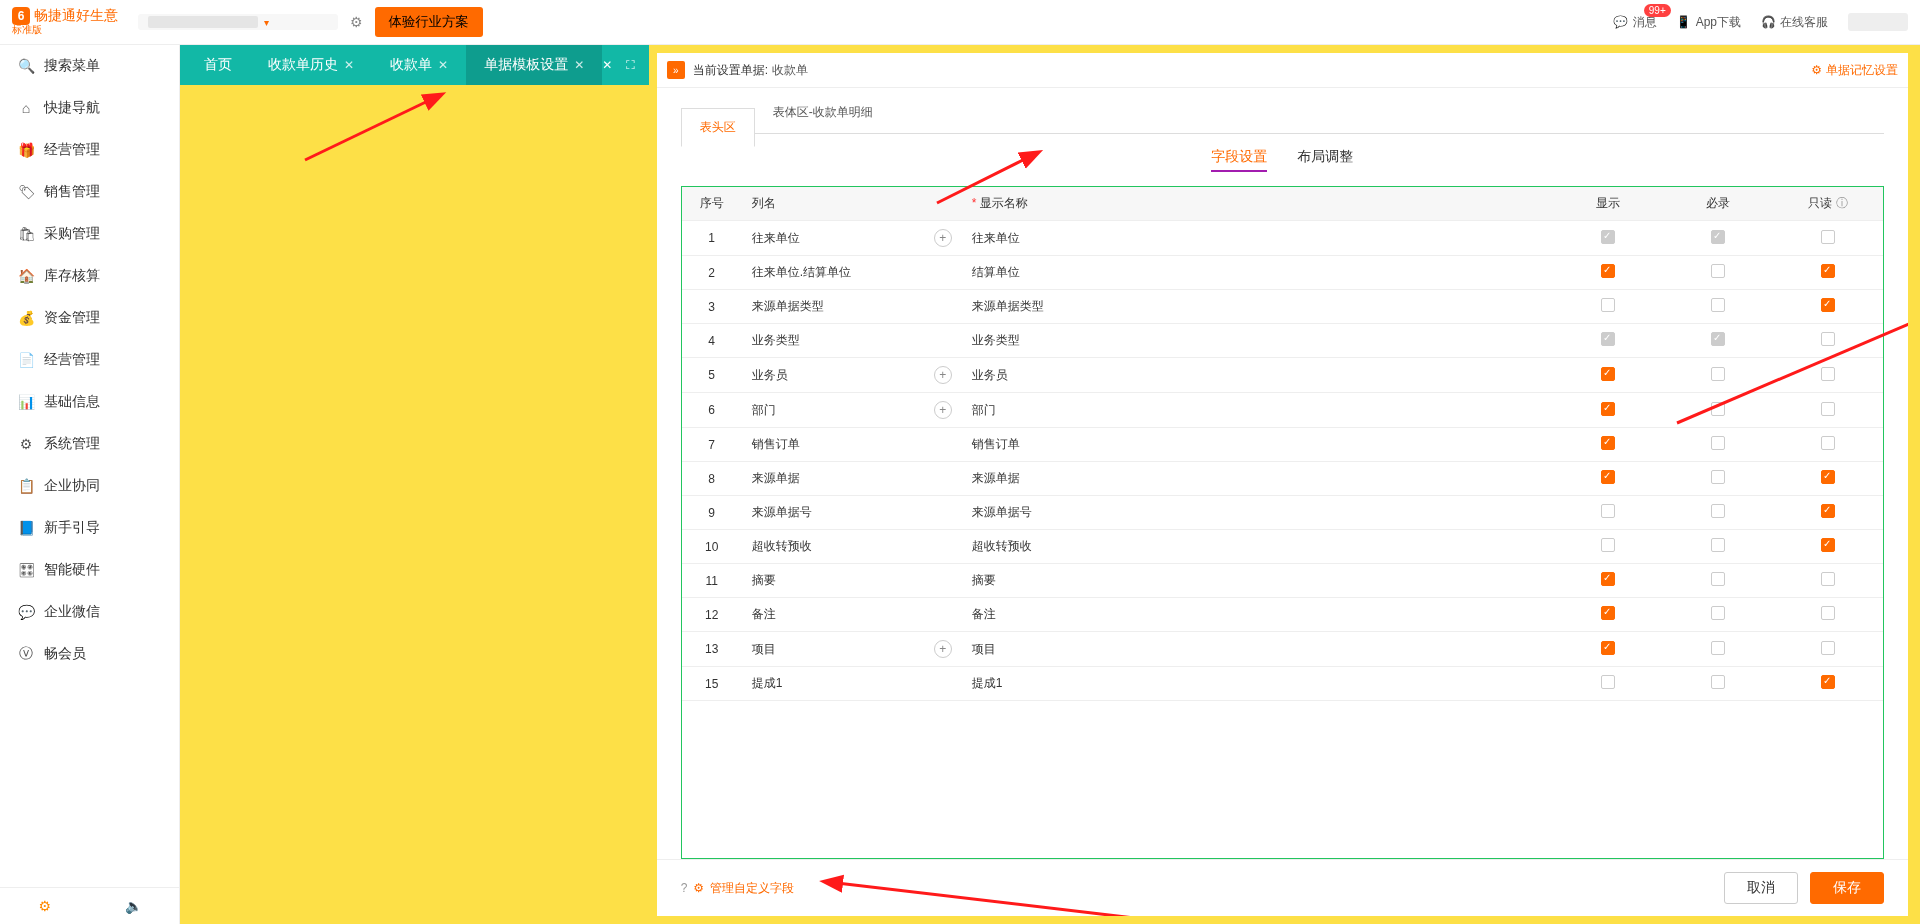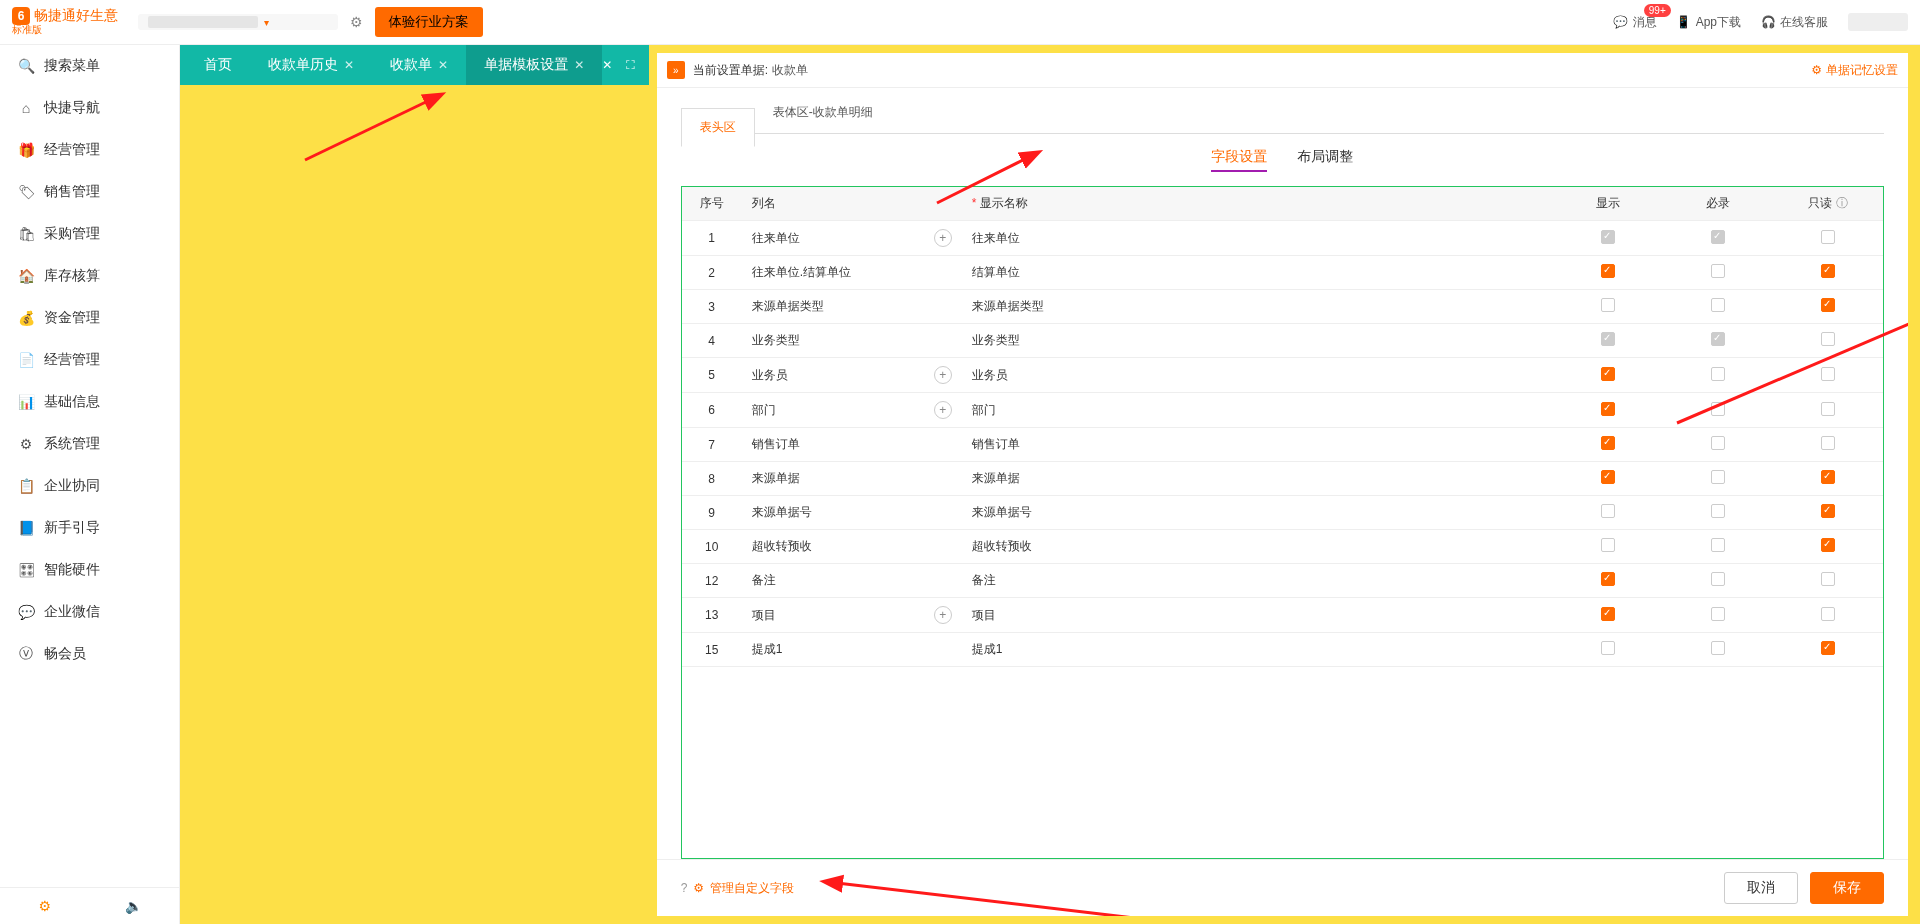--- a/index.html
+++ b/index.html
@@ -378,20 +378,32 @@
                   <div class="name-cell">
                     <span>超收转预收</span>
                   </div>
                 </td>
                 <td>超收转预收</td>
                 <td class="center"><span class="chk"></span></td>
                 <td class="center"><span class="chk"></span></td>
                 <td class="center"><span class="chk on"></span></td>
               </tr>
               <tr>
+                <td class="center">11</td>
+                <td>
+                  <div class="name-cell">
+                    <span>摘要</span>
+                  </div>
+                </td>
+                <td>摘要</td>
+                <td class="center"><span class="chk on"></span></td>
+                <td class="center"><span class="chk"></span></td>
+                <td class="center"><span class="chk"></span></td>
+              </tr>
+              <tr>
                 <td class="center">12</td>
                 <td>
                   <div class="name-cell">
                     <span>备注</span>
                   </div>
                 </td>
                 <td>备注</td>
                 <td class="center"><span class="chk on"></span></td>
                 <td class="center"><span class="chk"></span></td>
                 <td class="center"><span class="chk"></span></td>

